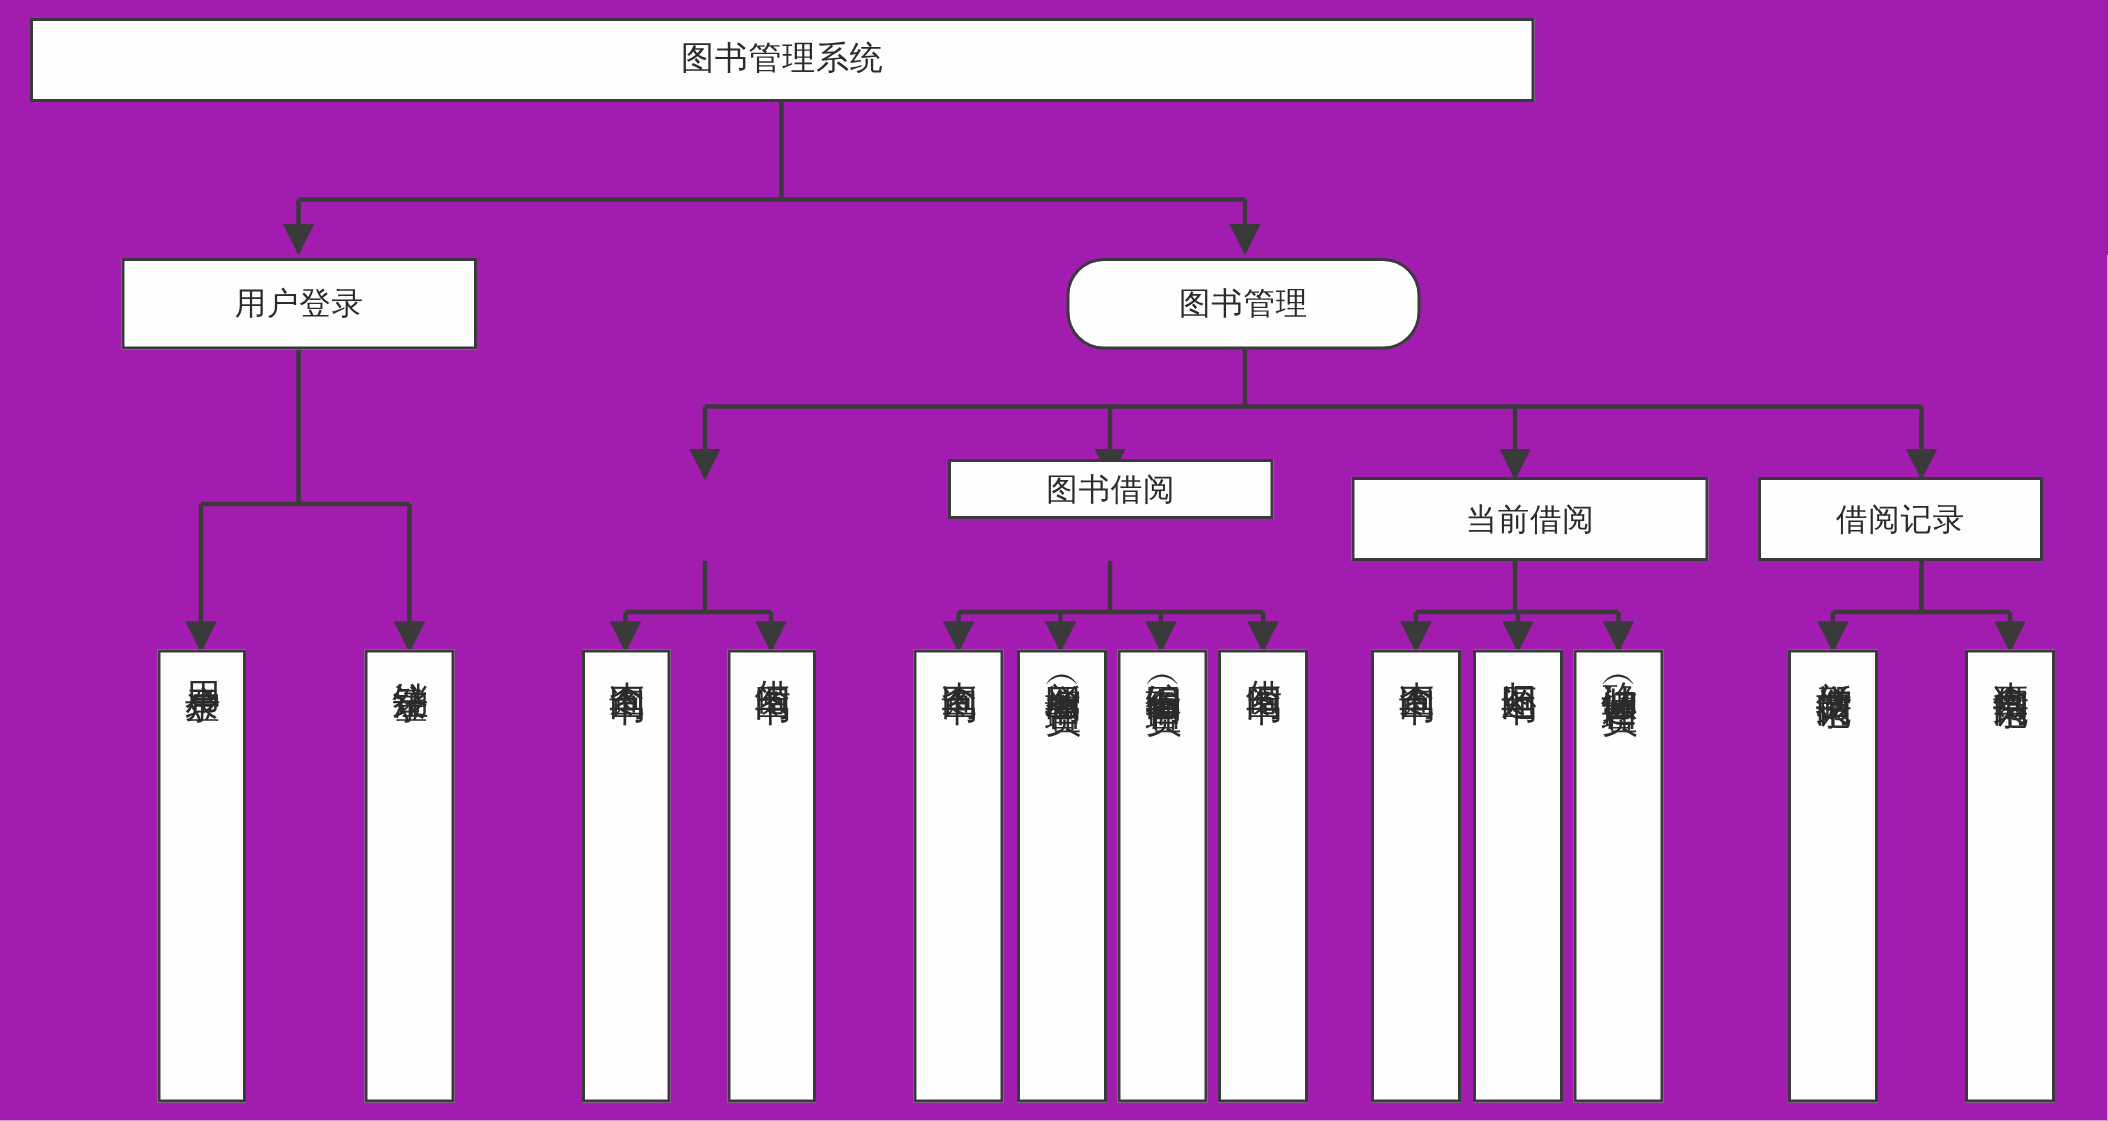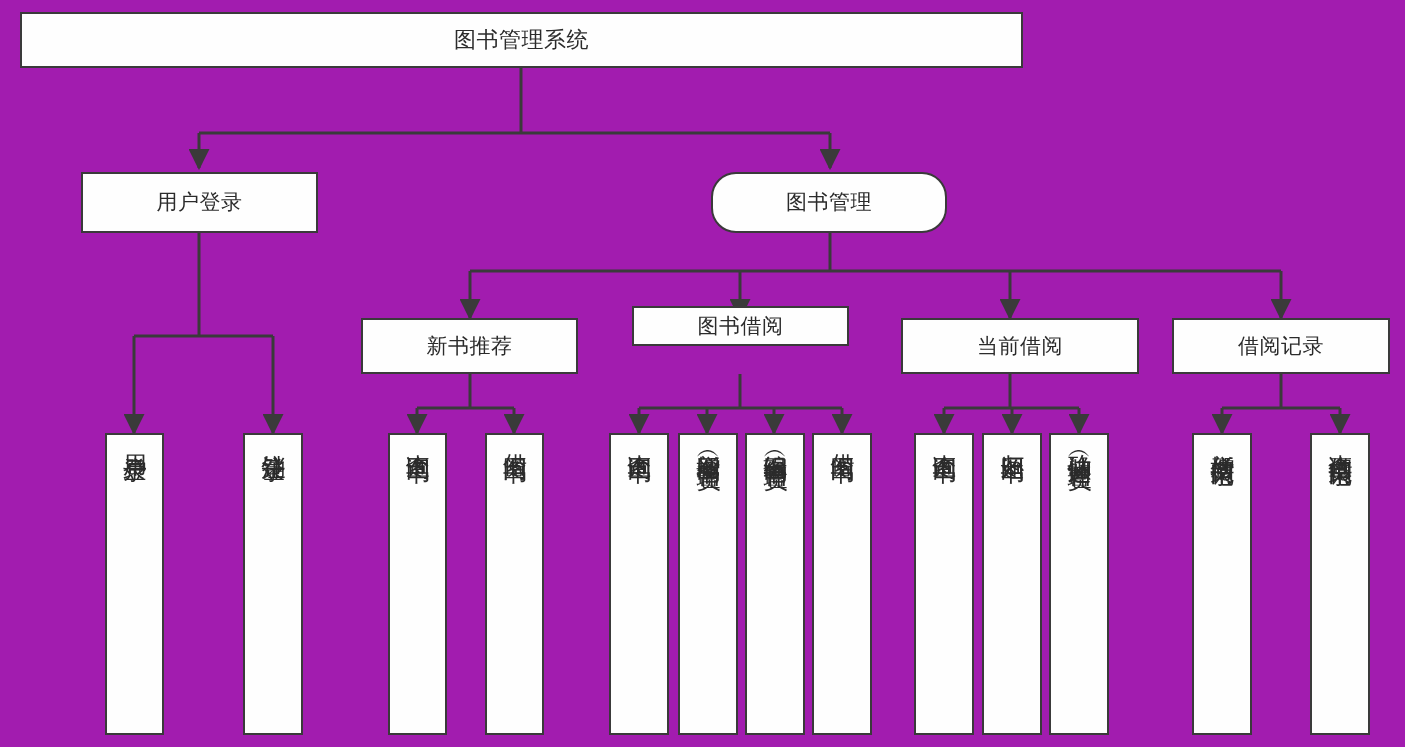--- a/index.html
+++ b/index.html
@@ -129,33 +129,30 @@
   </div>
 
   <div class="node horiz" style="left:81px; top:172px; width:237px; height:61px;">
     <span class="label">用户登录</span>
   </div>
 
   <div class="node horiz" style="left:711px; top:172px; width:236px; height:61px;border-radius:25px;">
     <span class="label">图书管理</span>
   </div>
 
-  <div class="node horiz" style="left:361px; top:318px; width:217px; height:56px;">
-    <span class="label">新书推荐</span>
-  </div>
 
   <div class="node horiz" style="left:632px; top:306px; width:217px; height:40px;">
     <span class="label">图书借阅</span>
   </div>
 
   <div class="node horiz" style="left:901px; top:318px; width:238px; height:56px;">
     <span class="label">当前借阅</span>
   </div>
 
-  <div class="node horiz" style="left:1172px; top:318px; width:218px; height:56px;">
+  <div class="node horiz" style="left:1172px; top:318px; width:190px; height:56px;">
     <span class="label">借阅记录</span>
   </div>
 
   <div class="node vert" style="left:105px; top:433px; width:59px; height:302px;">
     <span class="label">用户登录</span>
   </div>
   <div class="node vert" style="left:243px; top:433px; width:60px; height:302px;">
     <span class="label">注销登录</span>
   </div>
 

